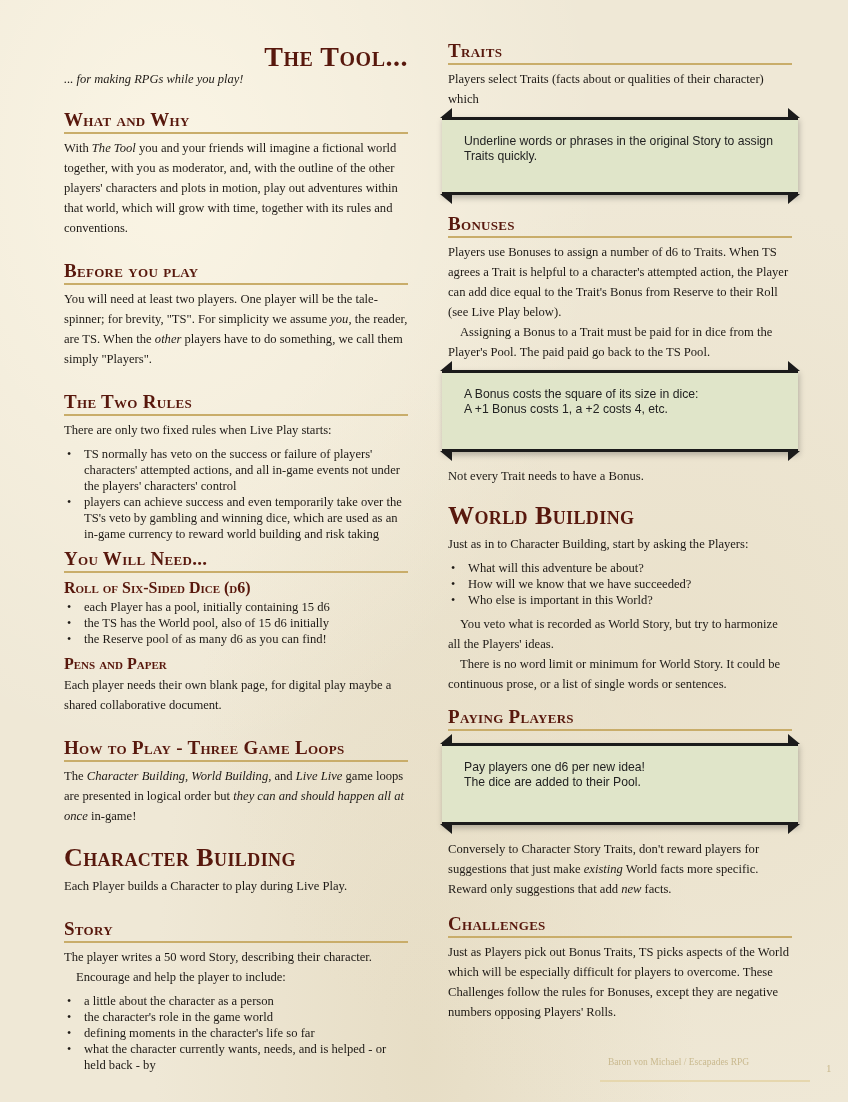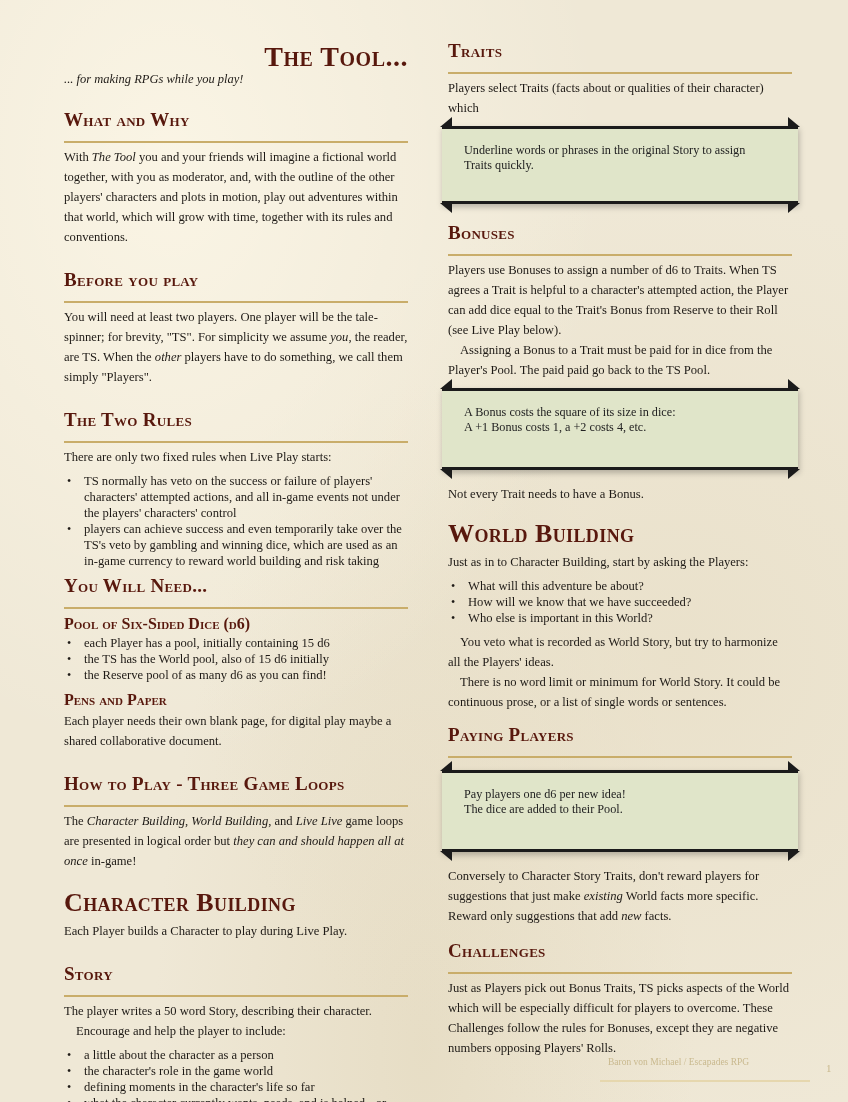--- a/index.html
+++ b/index.html
@@ -21,21 +21,21 @@
 
     .title {
       font-family: "Liberation Serif", serif; font-variant: small-caps; font-weight: bold;
       color: #58180d; font-size: 28px; line-height: 30px; margin: 6px 0 0 0; letter-spacing: 0.5px; text-align: right;
     }
     .subtitle { font-style: italic; font-size: 12.5px; margin: 0 0 8px 0; font-family: "Liberation Serif", serif; }
 
     h2 {
       font-family: "Liberation Serif", serif; font-variant: small-caps; font-weight: bold;
       color: #58180d; font-size: 19px; line-height: 22px; margin: 22px 0 4px 0;
-      padding-bottom: 10px; border-bottom: 2px solid #c9ad6a; letter-spacing: 0.3px;
+      padding-bottom: 1px; border-bottom: 2px solid #c9ad6a; letter-spacing: 0.3px;
     }
     h1 {
       font-family: "Liberation Serif", serif; font-variant: small-caps; font-weight: bold;
       color: #58180d; font-size: 26px; line-height: 28px; margin: 12px 0 4px 0; letter-spacing: 0.4px;
     }
     h3 {
       font-family: "Liberation Serif", serif; font-variant: small-caps; font-weight: bold;
       color: #58180d; font-size: 16px; line-height: 18px; margin: 6px 0 2px 0;
     }
     p { font-family: "Liberation Serif", serif; font-size: 12.6px; line-height: 20px; margin: 0; }
@@ -53,21 +53,21 @@
       padding: 14px 22px 18px 22px;
       font-family: "DejaVu Sans", "Liberation Sans", sans-serif; font-size: 12.2px; line-height: 15px; color: #222;
     }
     .note::before, .note::after, .note .cap-bl, .note .cap-br {
       content: ""; position: absolute; width: 0; height: 0;
     }
     .note::before { left: -2px; top: -12px; border-right: 12px solid #1b1b1b; border-top: 10px solid transparent; }
     .note::after  { right: -2px; top: -12px; border-left: 12px solid #1b1b1b; border-top: 10px solid transparent; }
     .note .cap-bl { left: -2px; bottom: -12px; border-right: 12px solid #1b1b1b; border-bottom: 10px solid transparent; }
     .note .cap-br { right: -2px; bottom: -12px; border-left: 12px solid #1b1b1b; border-bottom: 10px solid transparent; }
-    .note div { font-family: Liberation Serif, serif; }
+    .note div { font-family: Liberation Sans, sans-serif; }
 
     .footer {
       position: absolute; left: 608px; top: 1057px;
       font-family: "Liberation Serif", serif; font-size: 9.5px; color: #c9b98e;
     }
     .pagenum {
       position: absolute; left: 826px; top: 1062px;
       font-family: "Liberation Serif", serif; font-size: 11px; color: #c9b98e;
     }
     .footer-rule {
@@ -91,21 +91,21 @@
     <p><span>You will need at least two players. One player will be the tale-spinner; for brevity, "TS". For simplicity we assume </span><em>you</em><span>, the reader, are TS. When the </span><em>other</em><span> players have to do something, we call them simply "Players".</span></p>
 
     <h2>The Two Rules</h2>
     <p>There are only two fixed rules when Live Play starts:</p>
     <ul>
       <li>TS normally has veto on the success or failure of players' characters' attempted actions, and all in-game events not under the players' characters' control</li>
       <li>players can achieve success and even temporarily take over the TS's veto by gambling and winning dice, which are used as an in-game currency to reward world building and risk taking</li>
     </ul>
 
     <h2 style="margin-top:6px">You Will Need...</h2>
-    <h3>Pool of Six-Sided Dice (d6)</h3>
+    <h3>Roll of Six-Sided Dice (d6)</h3>
     <ul class="tight" style="margin-top:0">
       <li>each Player has a pool, initially containing 15 d6</li>
       <li>the TS has the World pool, also of 15 d6 initially</li>
       <li>the Reserve pool of as many d6 as you can find!</li>
     </ul>
     <h3 style="margin-top:8px">Pens and Paper</h3>
     <p>Each player needs their own blank page, for digital play maybe a shared collaborative document.</p>
 
     <h2>How to Play - Three Game Loops</h2>
     <p><span>The </span><em>Character Building</em><span>, </span><em>World Building</em><span>, and </span><em>Live Live</em><span> game loops are presented in logical order but </span><em>they can and should happen all at once</em><span> in-game!</span></p>

